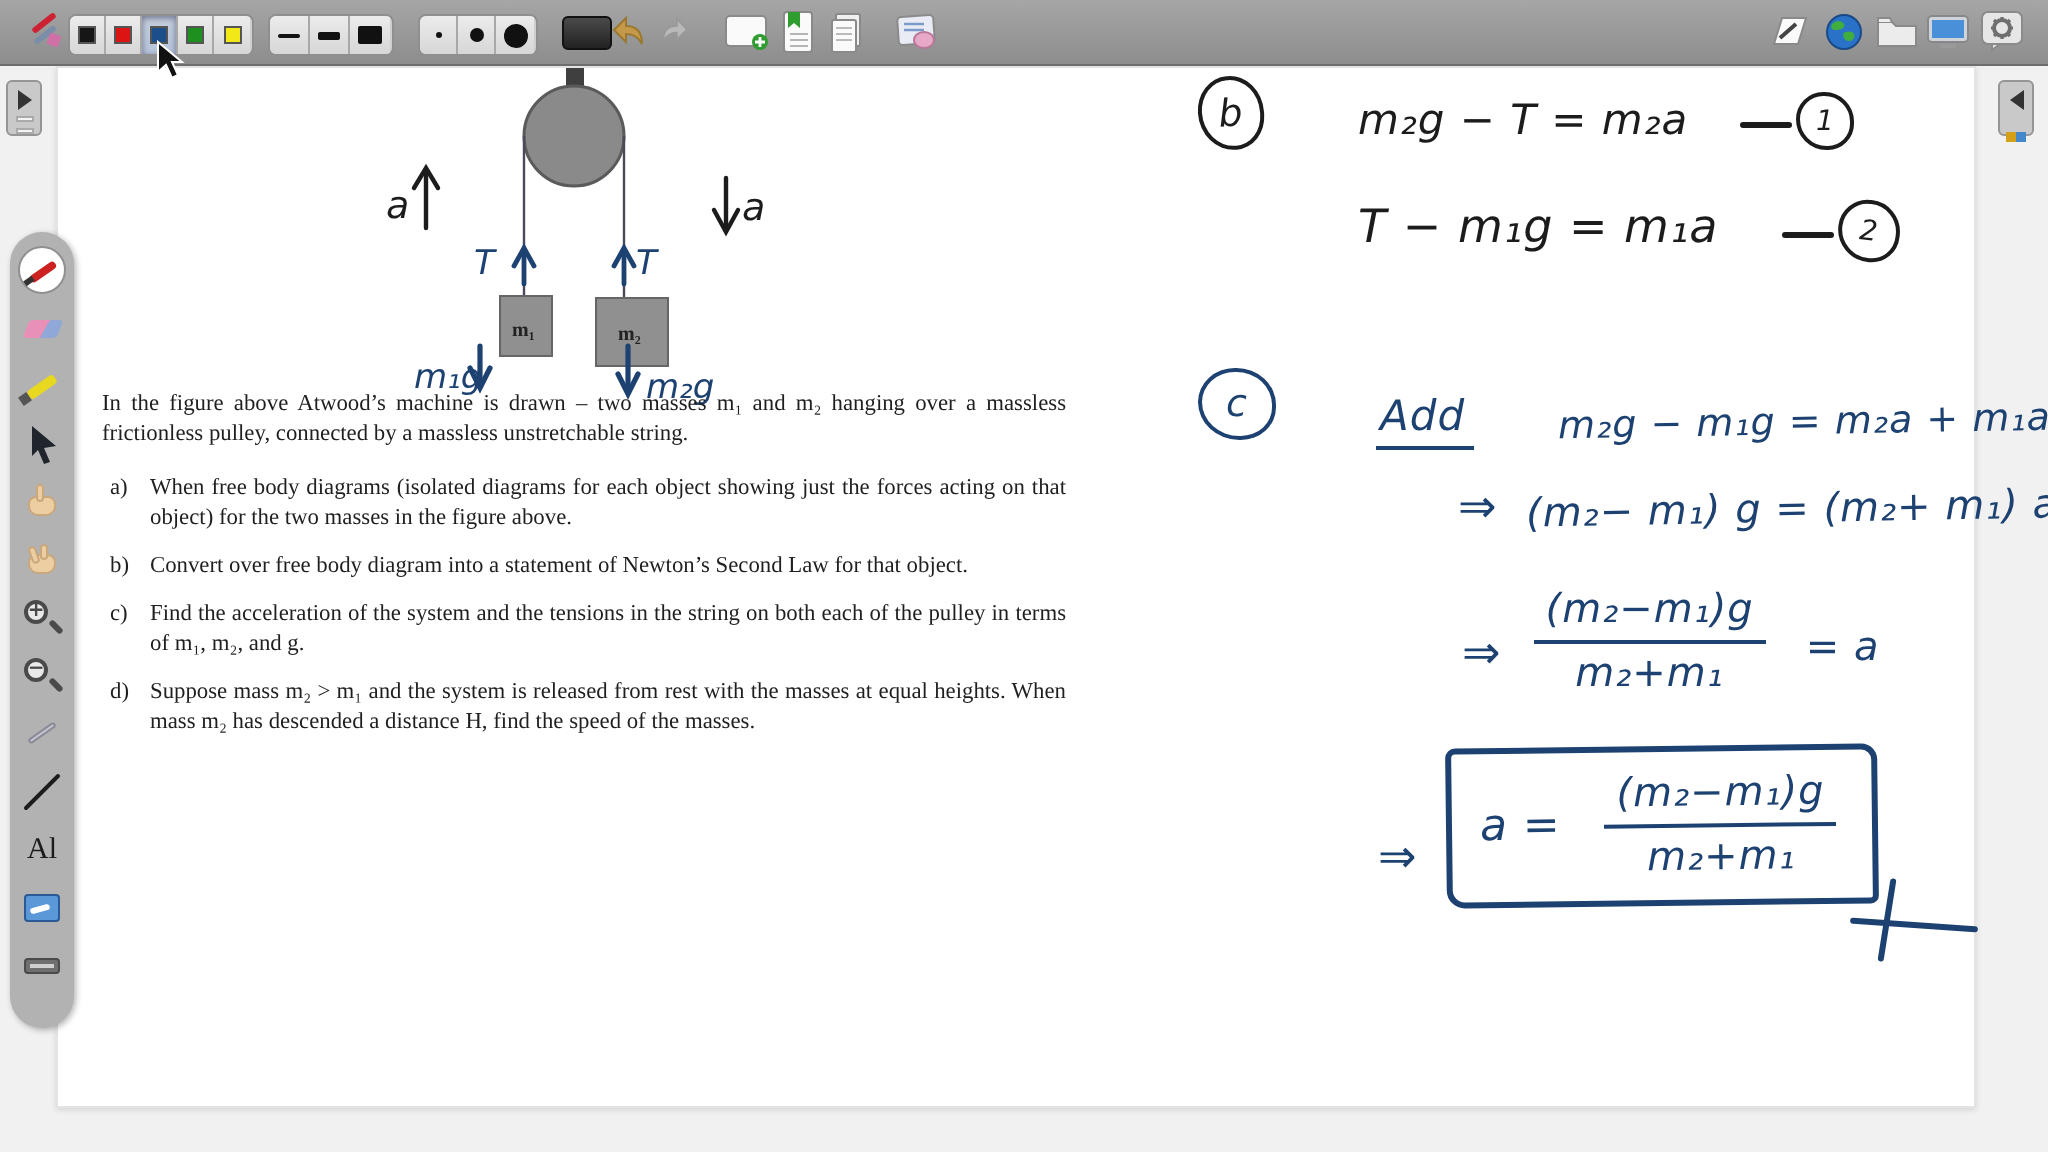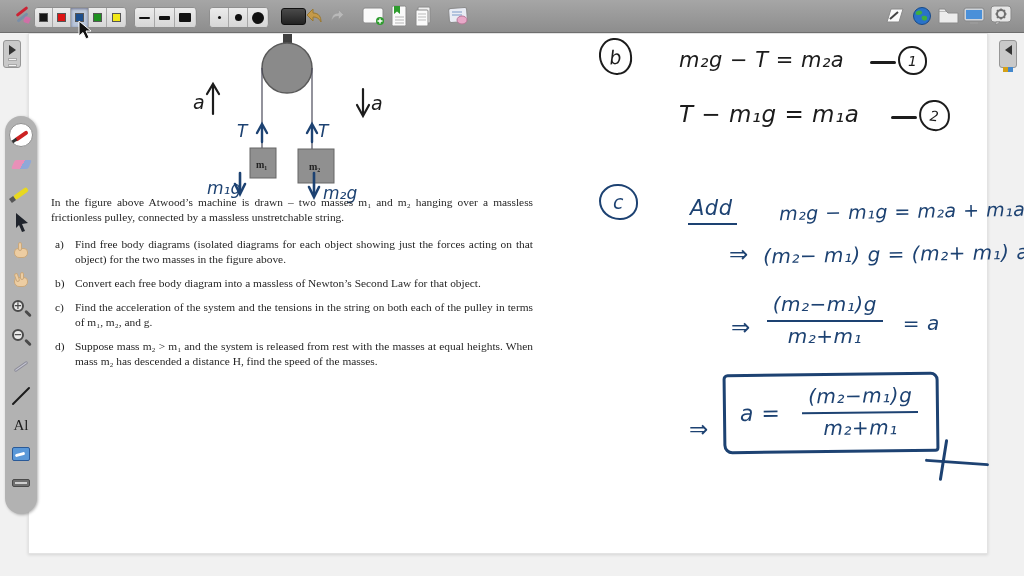--- a/index.html
+++ b/index.html
@@ -334,25 +334,25 @@
         <line x1="125" y1="139" x2="125" y2="161"></line>
         <polyline points="120,153 125,163 130,153" fill="none"></polyline>
       </g>
       <text x="134" y="165" font-family="DejaVu Sans,sans-serif" font-style="italic" font-size="17" fill="#1d4272">m₂g</text>
     </svg>
 
     <div class="doc">
       <p>In the figure above Atwood’s machine is drawn – two masses m₁ and m₂ hanging over a massless frictionless pulley, connected by a massless unstretchable string.</p>
       <div class="item">
         <span class="lbl">a)</span>
-        <span class="txt">Find free body diagrams (isolated diagrams for each object showing just the forces acting on that object) for the two masses in the figure above.</span>
+        <span class="txt">When free body diagrams (isolated diagrams for each object showing just the forces acting on that object) for the two masses in the figure above.</span>
       </div>
       <div class="item">
         <span class="lbl">b)</span>
-        <span class="txt">Convert each free body diagram into a massless of Newton’s Second Law for that object.</span>
+        <span class="txt">Convert over free body diagram into a statement of Newton’s Second Law for that object.</span>
       </div>
       <div class="item">
         <span class="lbl">c)</span>
         <span class="txt">Find the acceleration of the system and the tensions in the string on both each of the pulley in terms of m₁, m₂, and g.</span>
       </div>
       <div class="item">
         <span class="lbl">d)</span>
         <span class="txt">Suppose mass m₂ &gt; m₁ and the system is released from rest with the masses at equal heights. When mass m₂ has descended a distance H, find the speed of the masses.</span>
       </div>
     </div>

